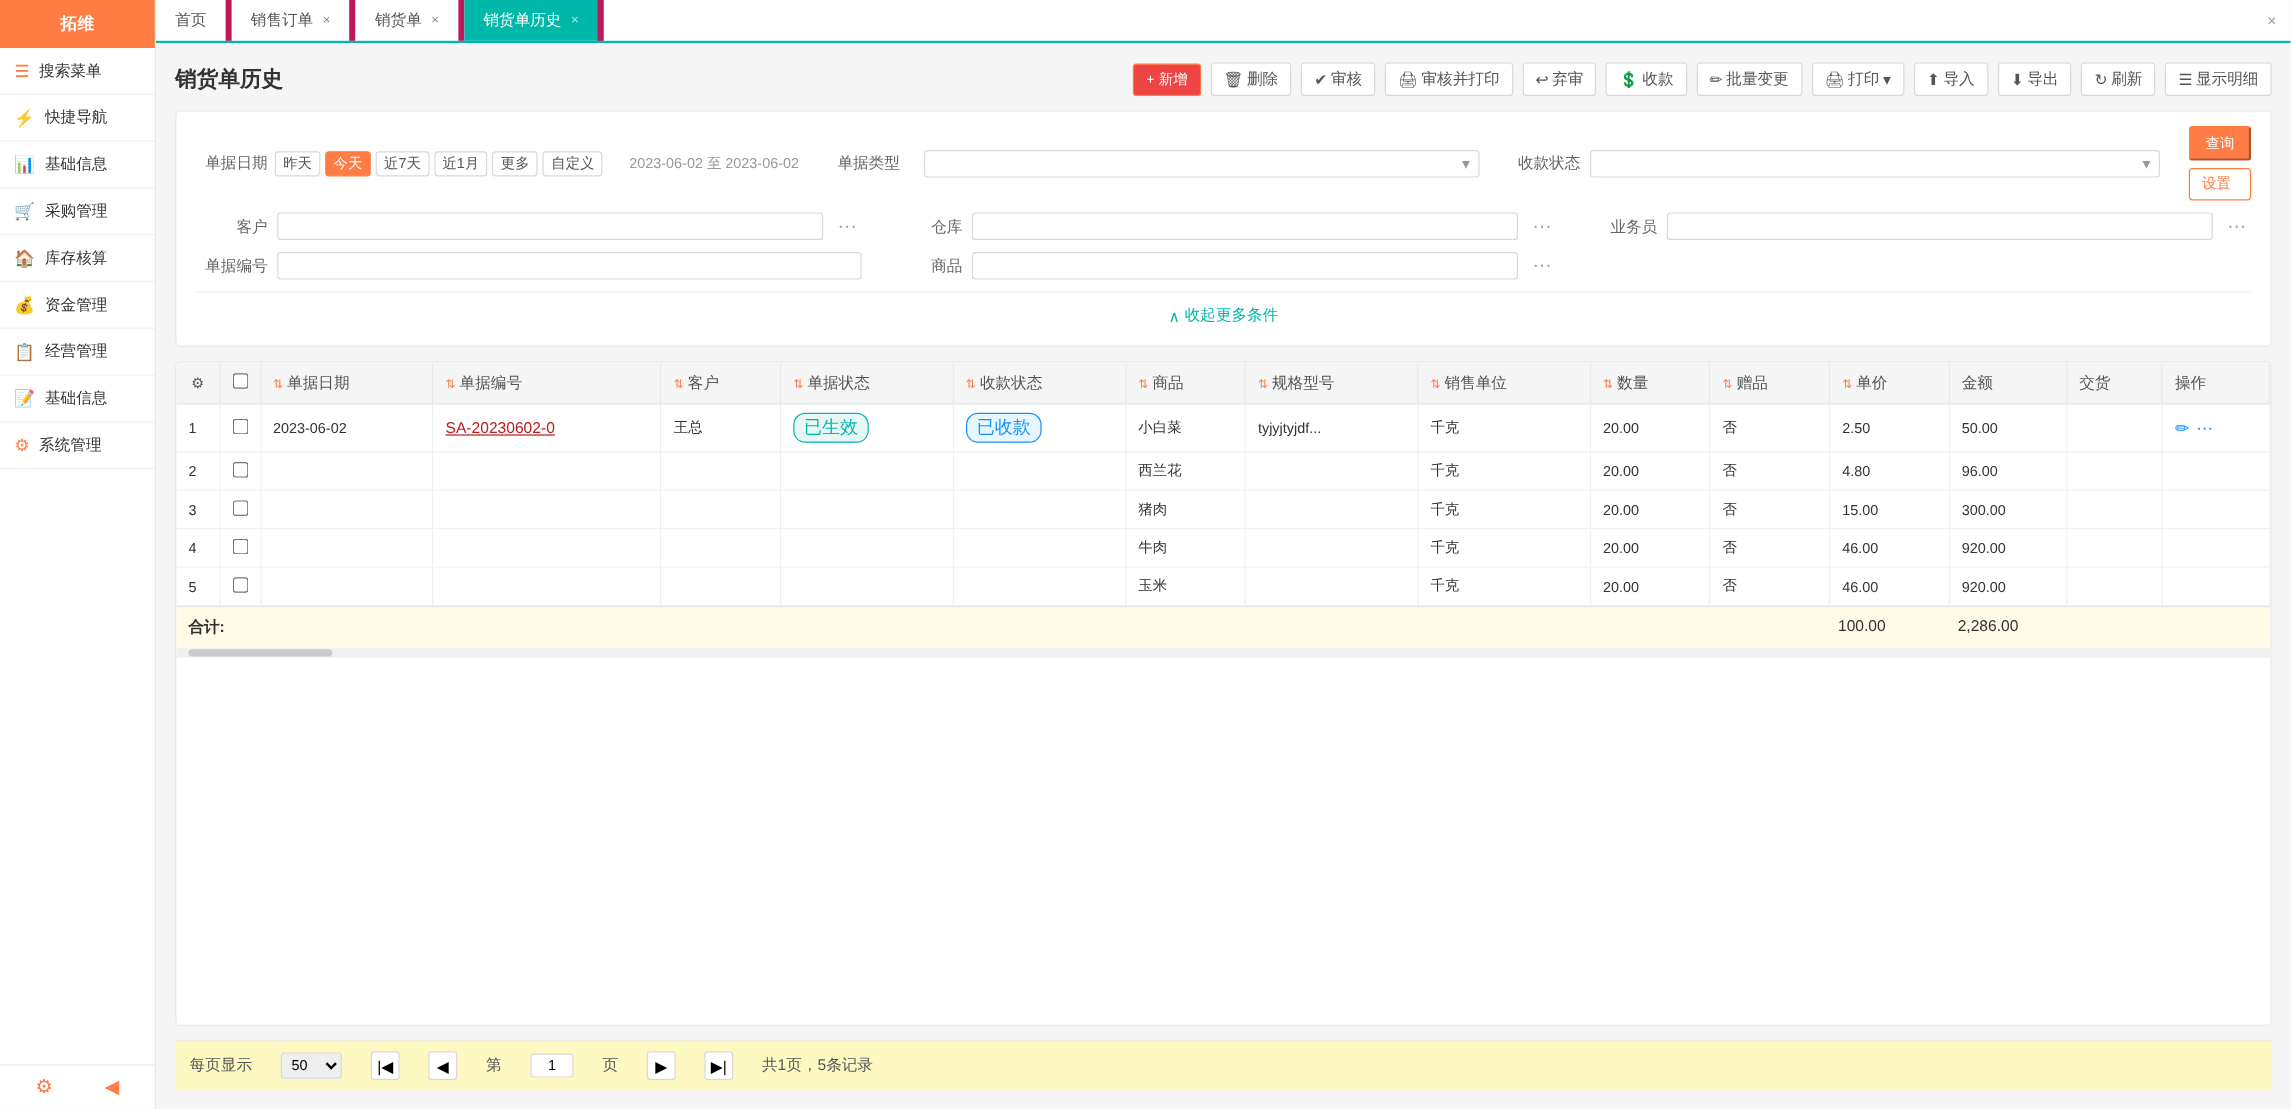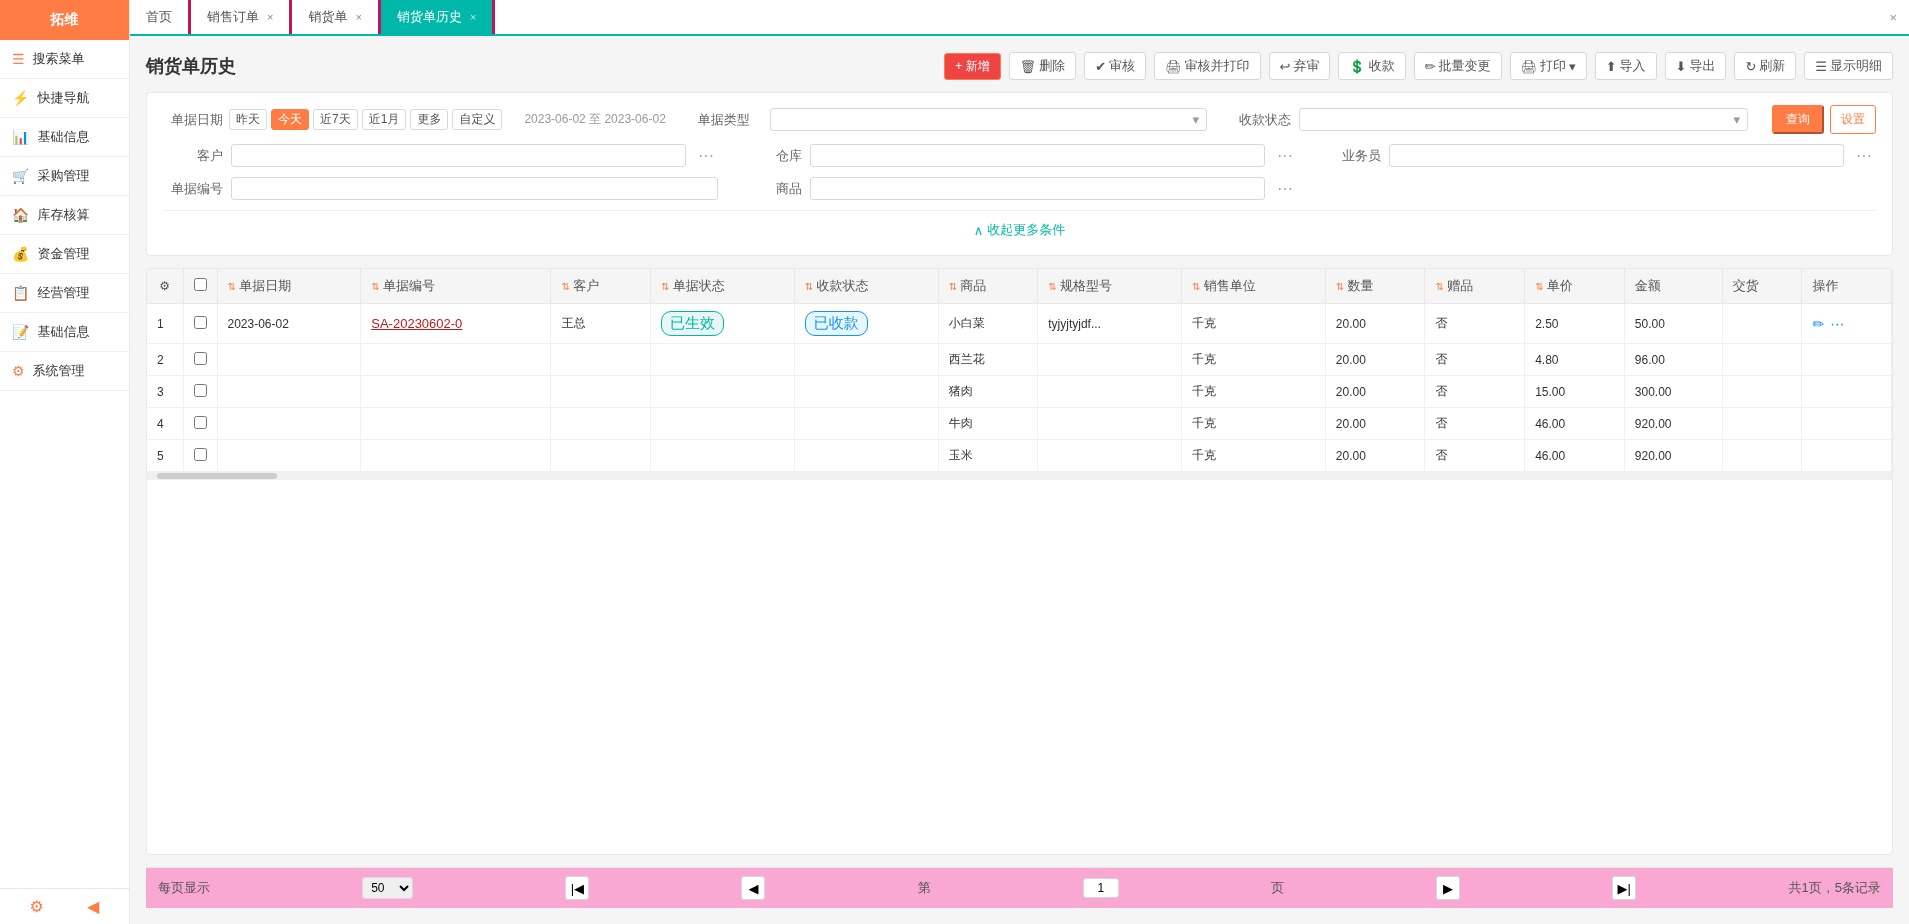--- a/index.html
+++ b/index.html
@@ -60,21 +60,21 @@
       align-items: stretch;
       height: 36px;
       flex-shrink: 0;
     }
     .tab {
       padding: 0 16px;
       display: flex;
       align-items: center;
       cursor: pointer;
       color: #555;
-      border-right: 3px solid #be185d;
+      border-right: 5px solid #be185d;
       gap: 4px;
       white-space: nowrap;
     }
     .tab.active {
       background: #00b8a9;
       color: #fff;
     }
     .tab .close { font-size: 11px; margin-left: 4px; opacity: 0.7; }
     .tab-close-all { margin-left: auto; padding: 0 12px; display: flex; align-items: center; color: #999; cursor: pointer; }
 
@@ -260,24 +260,24 @@
       display: flex;
       justify-content: flex-end;
       gap: 60px;
       padding-right: 200px;
     }
 
     
     .pagination-bar {
       display: flex;
       align-items: center;
-      justify-content: space-between;
+      justify-content: flex-start;
       gap: 24px;
       padding: 8px 12px;
-      background: #f9a8d4;
+      background: #fef9c3;
       border-top: 1px solid #e8e8e8;
       font-size: 12px;
       color: #555;
       flex-shrink: 0;
     }
     .page-size-select {
       border: 1px solid #d9d9d9;
       border-radius: 3px;
       padding: 2px 4px;
       font-size: 12px;
@@ -470,21 +470,21 @@
         <div style="flex:1; display:flex; align-items:center; gap:8px;">
           <span class="filter-label">收款状态</span>
           <div class="select-wrapper">
             <select class="filter-select">
               <option value=""></option>
             </select>
             <span class="select-arrow">▾</span>
           </div>
         </div>
 
-        <div style="display:flex; gap:6px;">
+        <div style="display:flex; gap:6px;flex-direction:column;">
           <button class="btn-orange">查询</button>
           <button class="btn" style="color:#ff7d45; border-color:#ff7d45;">设置</button>
         </div>
       </div>
 
       <div class="filter-row">
         <div style="display:flex; align-items:center; gap:8px; flex:1;">
           <span class="filter-label">客户</span>
           <input class="filter-input" type="text" style="">
           <span class="filter-dots">···</span>
@@ -675,20 +675,27 @@
               <td>20.00</td>
               <td>否</td>
               <td>46.00</td>
               <td>920.00</td>
               <td></td>
               <td></td>
             </tr>
           </tbody>
       </table>
 
+      <div class="table-footer">
+        <span class="total-label">合计:</span>
+        <div class="total-values">
+          <span>100.00</span>
+          <span>2,286.00</span>
+        </div>
+      </div>
 
       <div class="scrollbar-area">
         <div class="scrollbar-thumb"></div>
       </div>
     </div>
 
     <div class="pagination-bar">
       <span>每页显示</span>
       <select class="page-size-select">
         <option value="50">50</option>

